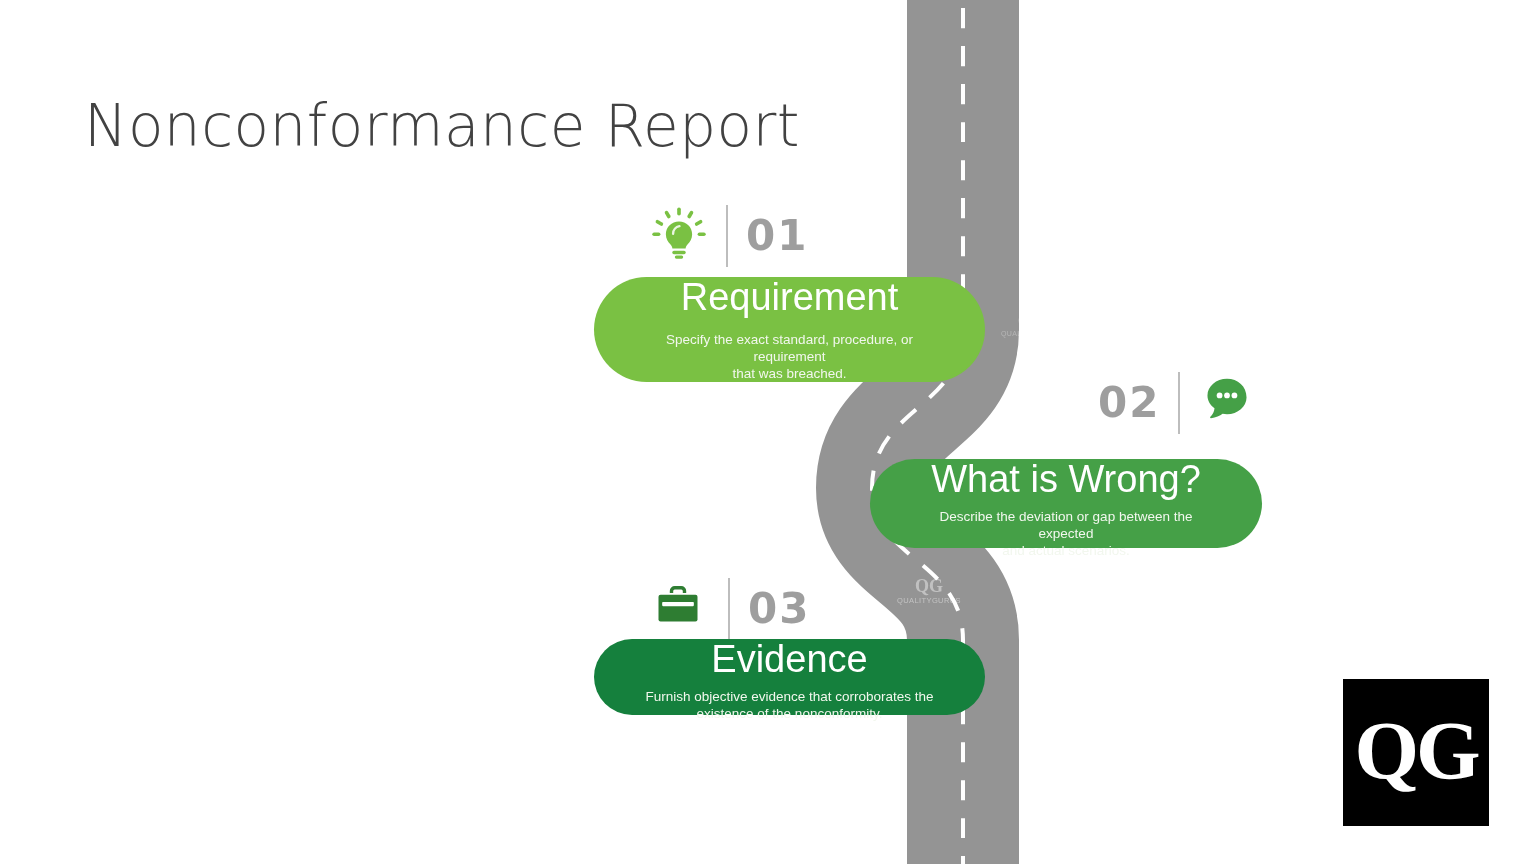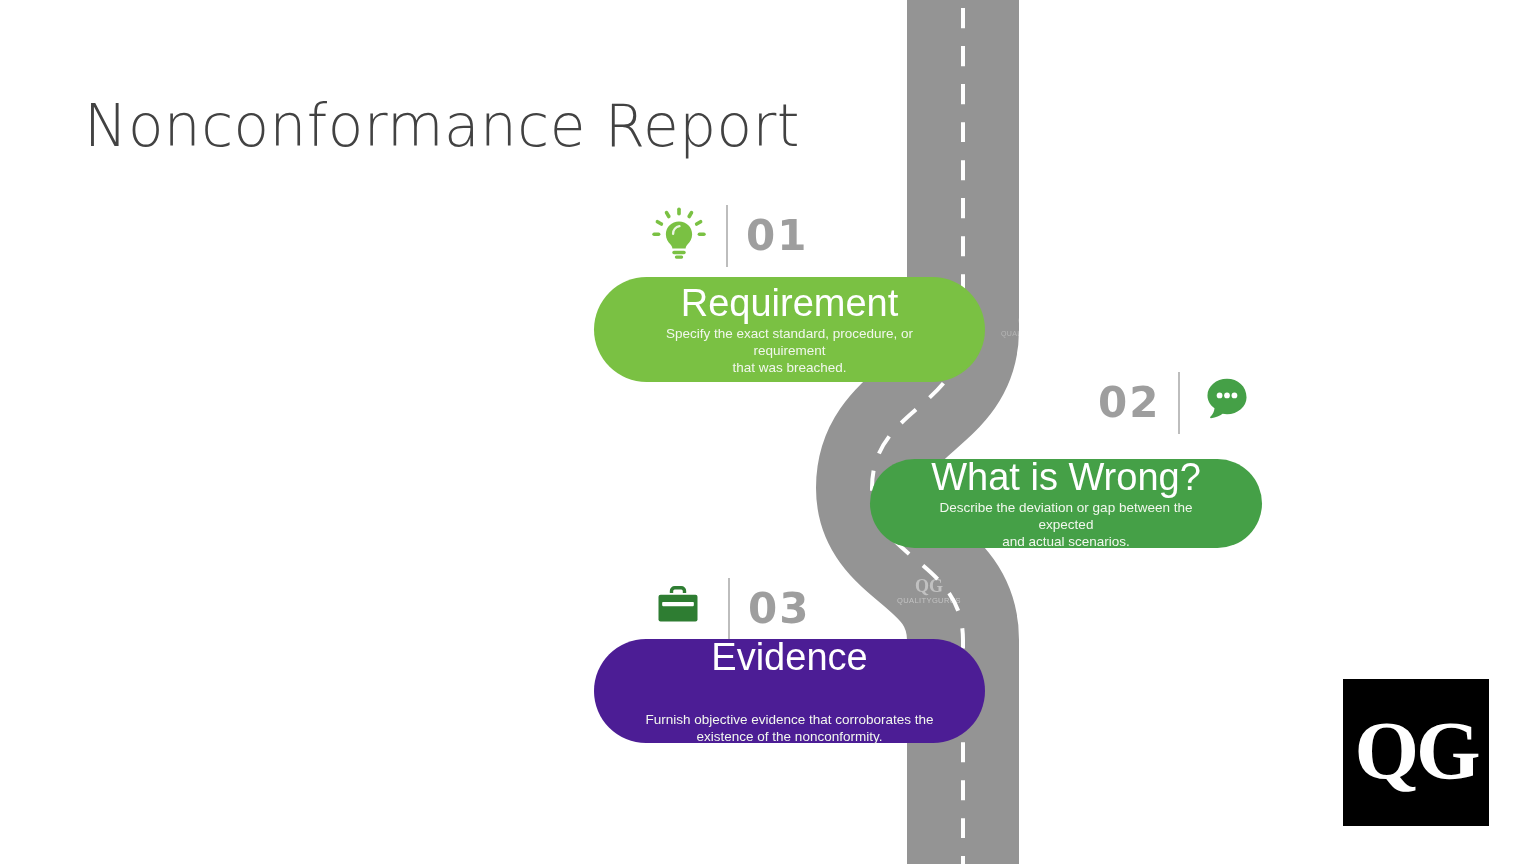--- a/index.html
+++ b/index.html
@@ -87,36 +87,36 @@
   .head-gap-l { width: 18px; flex: 0 0 auto; }
   .head-gap-r { width: 18px; flex: 0 0 auto; }
 
   .pill {
     position: absolute;
     border-radius: 999px;
     box-sizing: border-box;
     display: flex;
     flex-direction: column;
     align-items: center;
-    justify-content: center;
+    justify-content: space-between;
     text-align: center;
     padding: 0 46px;
   }
   .pill-title {
     color: #ffffff;
     font-size: 38px;
     font-weight: 400;
     line-height: 1.1;
     margin: 0;
   }
   .pill-desc {
     color: #f2f7ee;
     font-size: 13.5px;
     line-height: 17px;
-    margin-top: 1px;
+    margin-top: 7px;
     white-space: pre-line;
     font-weight: 400;
   }
 
   
   #step-1 .step-head { left: 650px; top: 205px; }
   #pill-1 {
     left: 594px; top: 277px;
     width: 391px; height: 105px;
     background: #7ac143;
@@ -125,23 +125,22 @@
   #step-2 .step-head { left: 1098px; top: 372px; text-align: center; }
   #pill-2 {
     left: 870px; top: 459px;
     width: 392px; height: 89px;
     background: #45a047;
   }
   
   #step-3 .step-head { left: 652px; top: 578px; }
   #pill-3 {
     left: 594px; top: 639px;
-    width: 391px; height: 104px;
-    background: #4c1d95;
-    gap: 32px;
+    width: 391px; height: 76px;
+    background: #15803d;
   }
 
   
   #brand-logo {
     position: absolute;
     left: 1343px;
     top: 679px;
     width: 146px;
     height: 147px;
     background: #000000;

